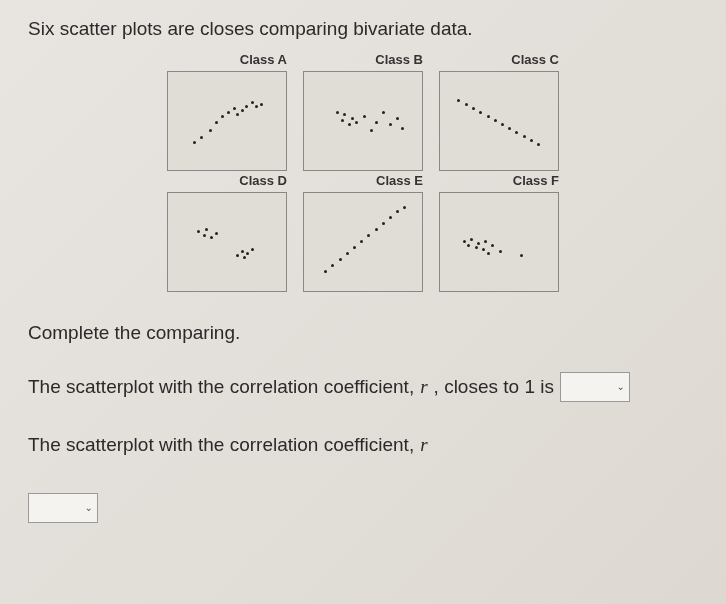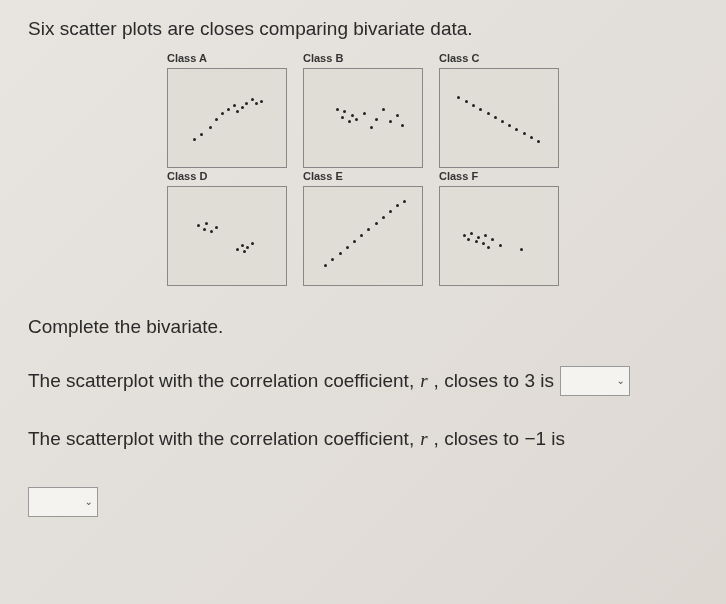--- a/index.html
+++ b/index.html
@@ -19,23 +19,23 @@
     }
     .plots-grid {
       display: grid;
       grid-template-columns: repeat(3, 120px);
       grid-template-rows: auto 100px auto 100px;
       gap: 2px 16px;
       justify-content: center;
       margin-bottom: 30px;
     }
     .plot-label {
-      font-size: 11px;
+      font-size: 13px;
       font-weight: bold;
-      text-align: left;
+      text-align: right;
       color: #333;
       padding-bottom: 2px;
     }
     .plot-box {
       width: 120px;
       height: 100px;
       background: #e0dcd6;
       border: 1px solid #888;
       position: relative;
     }
@@ -178,36 +178,35 @@
       <div class="dot" style="left: 36.9px; top: 48.5px;"></div>
       <div class="dot" style="left: 41.7px; top: 54.5px;"></div>
       <div class="dot" style="left: 44.1px; top: 46.5px;"></div>
       <div class="dot" style="left: 46.5px; top: 58.5px;"></div>
       <div class="dot" style="left: 51.3px; top: 50.5px;"></div>
       <div class="dot" style="left: 58.5px; top: 56.5px;"></div>
       <div class="dot" style="left: 80.1px; top: 60.5px;"></div>
     </div>
 </div>
 
-<div class="statement-heading">Complete the bivariate.</div>
+<div class="statement-heading">Complete the comparing.</div>
 
 <div class="statement-line">
   <span>The scatterplot with the correlation coefficient, </span>
   <span class="italic-var">r</span>
-  <span>, closes to 3 is</span>
+  <span>, closes to 1 is</span>
   <span class="dropdown">
     <span></span>
     <span class="dropdown-arrow">⌄</span>
   </span>
 </div>
 
 <div class="statement-line">
   <span>The scatterplot with the correlation coefficient, </span>
   <span class="italic-var">r</span>
-  <span>, closes to −1 is</span>
 </div>
 
 <div class="dropdown dropdown-standalone">
   <span></span>
   <span class="dropdown-arrow">⌄</span>
 </div>
 
 
 
 

